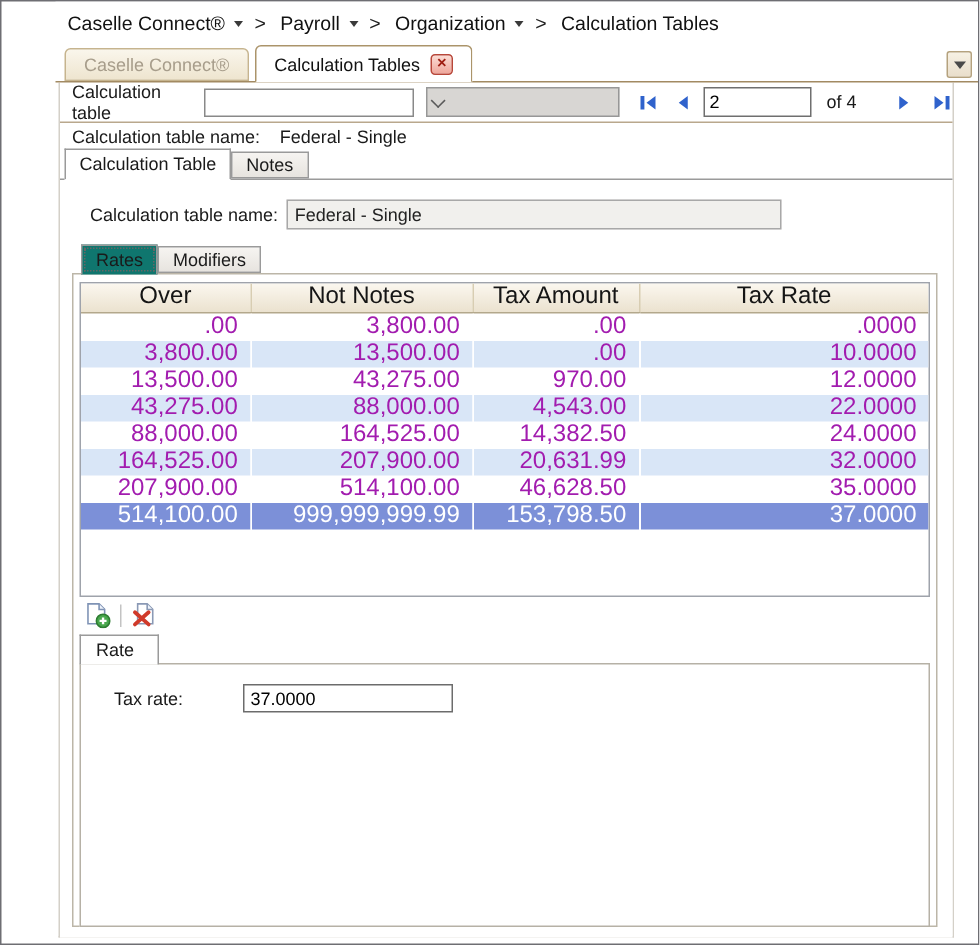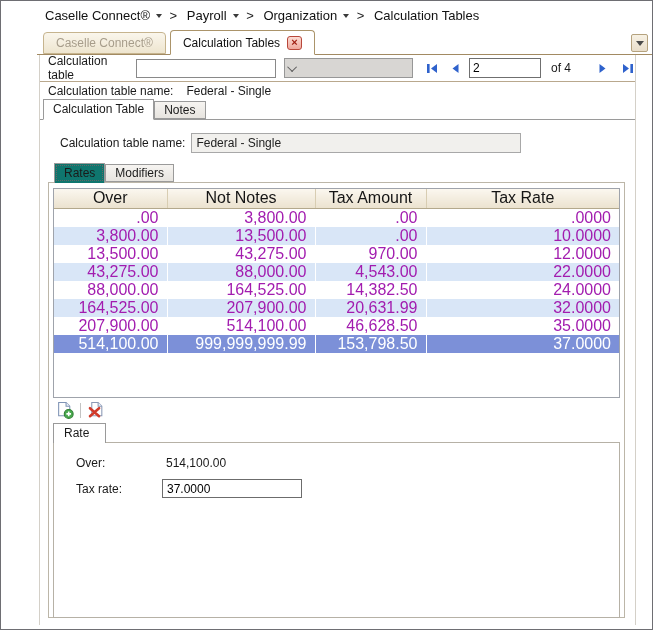--- a/index.html
+++ b/index.html
@@ -264,24 +264,20 @@
               <path d="M2.8 6.8l8.6 7.6M11.4 6.8l-8.6 7.6" stroke="#d03a2a" stroke-width="2.4" stroke-linecap="round"></path>
             </svg>
           </span>
         </div>
 
         <div class="ratetabrow">
           <span class="rtab">Rate</span>
         </div>
 
         <div class="ratepanel">
-          <div class="frow first">
-            <span class="flabel">Over:</span>
-            <span class="fvalue">514,100.00</span>
-          </div>
           <div class="frow">
             <span class="flabel">Tax rate:</span>
             <input class="finput" value="37.0000" style="">
           </div>
         </div>
 
       </div>
     </div>
   </div>
 </div>

